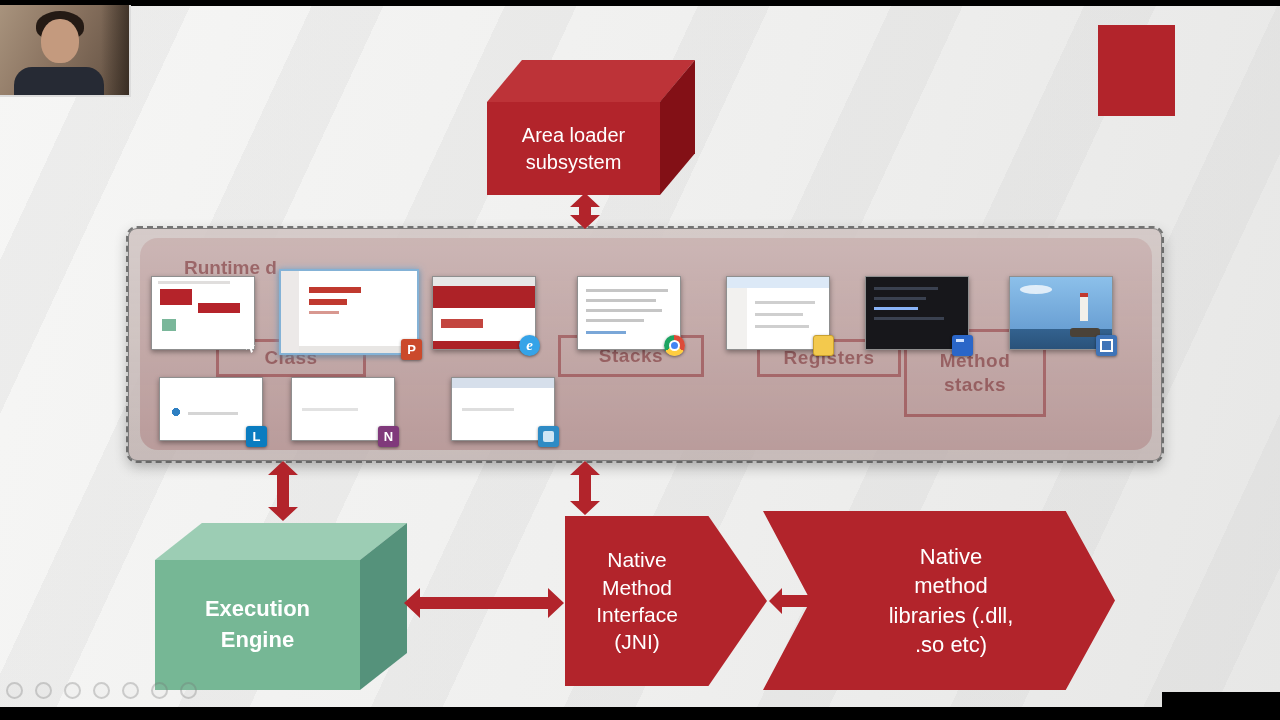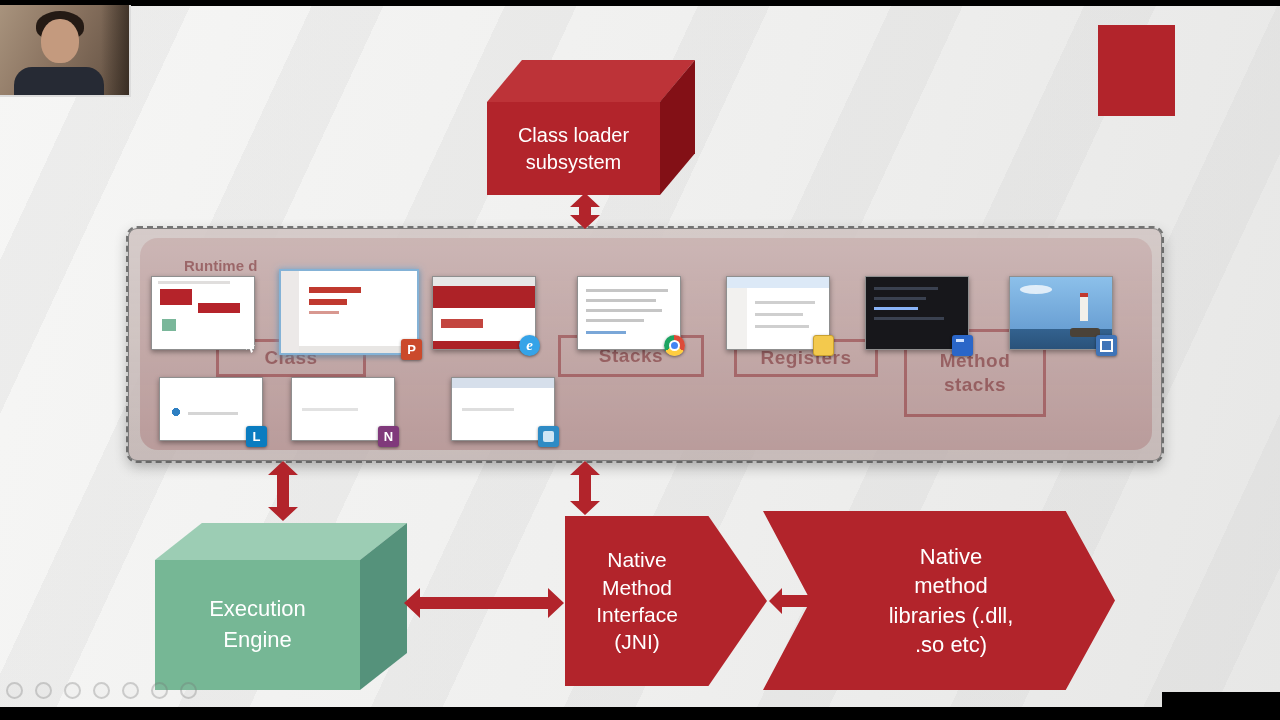--- a/index.html
+++ b/index.html
@@ -40,21 +40,21 @@
   .cube .face{position:absolute;}
   .cube-cl{left:487px;top:60px;width:208px;height:135px;}
   .cube-cl .front{left:0;top:42px;width:173px;height:93px;background:var(--accent_red);
     display:flex;align-items:center;justify-content:center;}
   .cube-cl .top{left:0;top:0;width:208px;height:42px;background:var(--accent_red_top);
     clip-path:polygon(0 100%,16.8% 0,100% 0,83.2% 100%);}
   .cube-cl .side{left:173px;top:0;width:35px;height:135px;background:var(--accent_red_side);
     clip-path:polygon(0 31%,100% 0,100% 69%,0 100%);}
   .cube-cl .ml{font-size:20px;line-height:1.35;}
 
-  .cube-ex{left:155px;top:523px;width:230px;height:167px;}
+  .cube-ex{left:155px;top:523px;width:230px;height:167px;font-weight:bold;}
   .cube-ex .front{left:0;top:37px;width:205px;height:130px;background:var(--cube_green);
     display:flex;align-items:center;justify-content:center;}
   .cube-ex .top{left:0;top:0;width:252px;height:37px;background:var(--cube_green_top);
     clip-path:polygon(0 100%,18.6% 0,100% 0,81.4% 100%);}
   .cube-ex .side{left:205px;top:0;width:47px;height:167px;background:var(--cube_green_side);
     clip-path:polygon(0 22.2%,100% 0,100% 77.8%,0 100%);}
   .cube-ex .ml{font-size:22px;line-height:1.4;}
 
   
   .arrow{z-index:6;}
@@ -76,26 +76,26 @@
 
   
   .popup{left:128px;top:228px;width:1034px;height:233px;border-radius:9px;z-index:3;overflow:hidden;
     background:linear-gradient(rgba(209,197,195,.88), rgba(189,174,172,.8));
     border:1px solid rgba(110,110,110,.85);
     outline:2px dashed rgba(70,70,70,.7);outline-offset:0;
     box-shadow:0 5px 14px rgba(0,0,0,.3);}
   .popup-title{left:0;top:10px;width:100%;text-align:center;font-size:13px;color:#353535;}
 
   .ghost{opacity:.5;color:var(--ghost_red);font-weight:bold;}
-  .ghost-title{left:55px;top:28px;font-size:15px;}
+  .ghost-title{left:55px;top:28px;font-size:19px;}
   .ghost-box{border:3px solid #8c2c31;display:flex;align-items:center;justify-content:center;
     font-size:19px;letter-spacing:.5px;white-space:pre-line;text-align:center;line-height:1.25;}
   .gb-area{left:87px;top:110px;width:150px;height:38px;}
   .gb-stacks{left:429px;top:106px;width:146px;height:42px;}
-  .gb-registers{left:605px;top:110px;width:144px;height:38px;}
+  .gb-registers{left:628px;top:110px;width:144px;height:38px;}
   .gb-method{left:775px;top:100px;width:142px;height:88px;}
 
   
   .thumb{position:absolute;width:104px;height:74px;background:#fff;border:1px solid #8f8f8f;
     box-shadow:0 2px 5px rgba(0,0,0,.38);z-index:5;}
   .thumb .tc{position:absolute;inset:0;overflow:hidden;background-repeat:no-repeat;}
   .thumb.active{border:2px solid #84b2d6;box-shadow:0 0 7px rgba(130,180,220,.9),0 2px 5px rgba(0,0,0,.35);}
   .t1{left:22px;top:47px;}
   .t2{left:150px;top:40px;width:140px;height:86px;}
   .t3{left:303px;top:47px;}
@@ -187,21 +187,21 @@
 <body>
 
 <div class="stage">
 
   <div class="abs runtime-rect"></div>
 
   <div class="abs cube cube-cl">
     <div class="face top"></div>
     <div class="face side"></div>
     <div class="face front">
-      <div class="ml">Class loader
+      <div class="ml">Area loader
 subsystem</div>
     </div>
   </div>
 
   <div class="abs arrow" style="left:570px;top:193px;">
     <svg width="30" height="36" viewBox="0 0 30 36">
       <polygon style="fill:var(--accent_red)" points="15,0 30,14 21,14 21,22 30,22 15,36 0,22 9,22 9,14 0,14"></polygon>
     </svg>
   </div>
 

